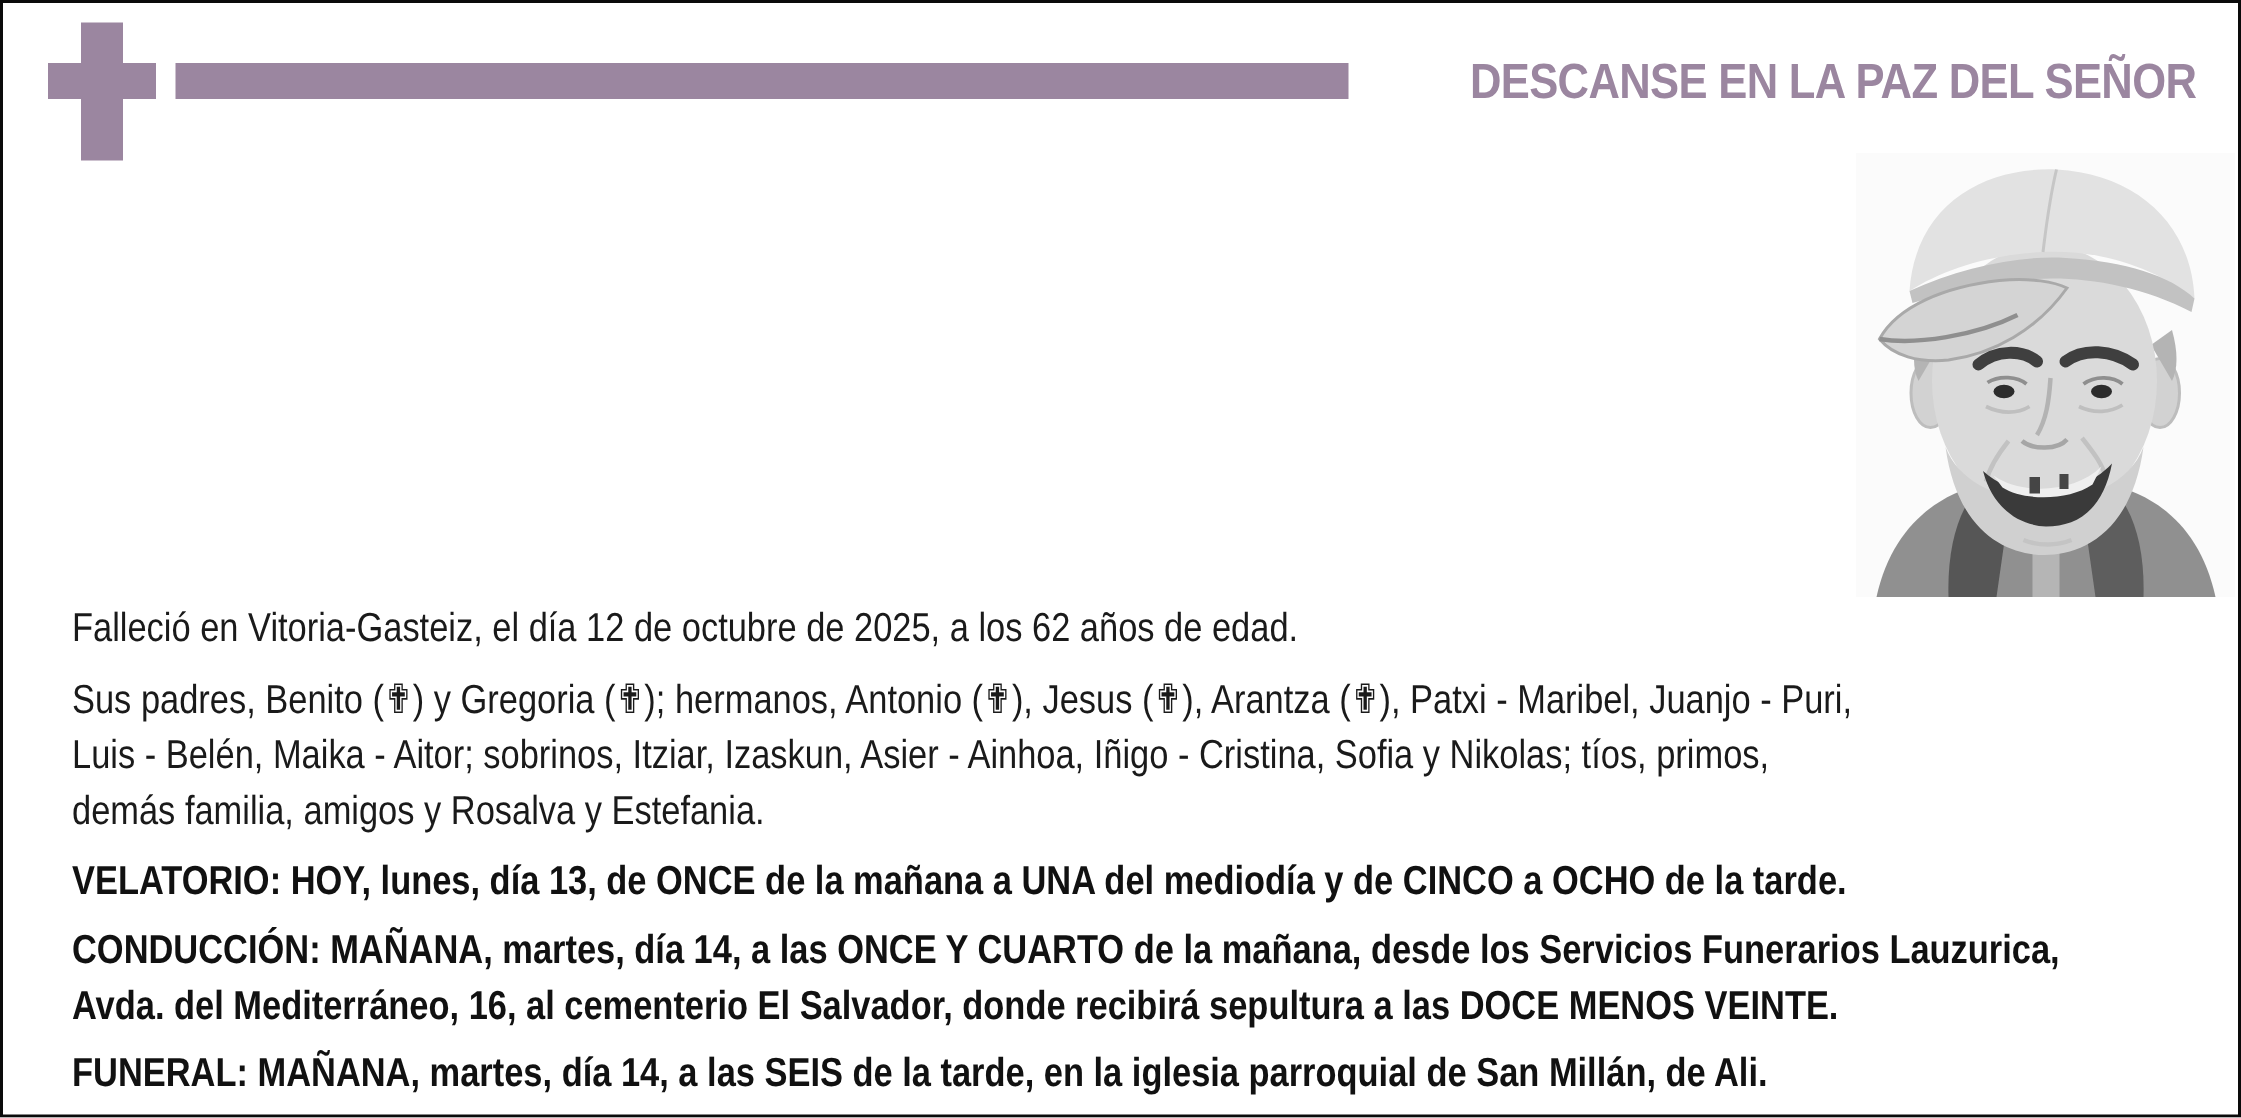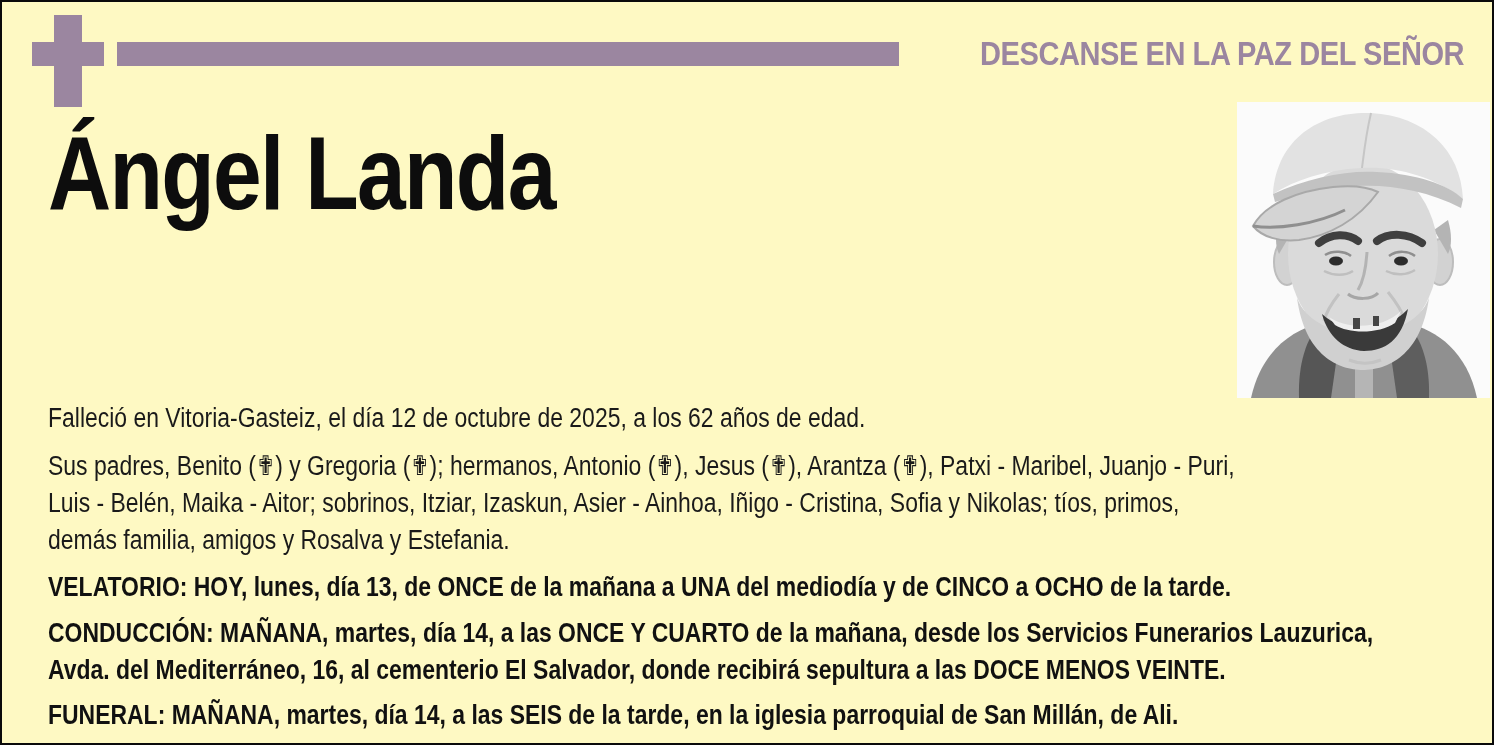--- a/index.html
+++ b/index.html
@@ -1,19 +1,19 @@
 <!DOCTYPE html>
 <html style="--accent: #9b86a0;"><head>
 <meta charset="utf-8">
 <style>
   html,body{margin:0;padding:0;background:#e8e8e8;}
   .page{
     position:relative;
     width:1494px;height:745px;
-    background:#fef9c3;
+    background:#ffffff;
     border:2px solid #0a0a0a;
     box-sizing:border-box;
     overflow:hidden;
     font-family:"Liberation Sans", sans-serif;
     color:#1a1a1a;
   }
   
   .cross{position:absolute;left:30px;top:13px;width:72px;height:92px;}
   .cross .v{position:absolute;left:22px;top:0;width:28px;height:92px;background:var(--accent);}
   .cross .h{position:absolute;left:0;top:27px;width:72px;height:24px;background:var(--accent);}
@@ -63,21 +63,20 @@
     <span class="v"></span>
     <span class="h"></span>
   </div>
 
   <div class="header-row">
     <div class="bar"></div>
     <div class="motto">DESCANSE EN LA PAZ DEL SEÑOR</div>
   </div>
 
   <div class="title">
-    <div class="tline"><span>Ángel Landa</span></div>
   </div>
 
   <div class="photo">
     <svg width="253" height="296" viewBox="0 0 253 296" xmlns="http://www.w3.org/2000/svg">
       <rect x="0" y="0" width="253" height="296" fill="#fbfbfb"></rect>
 
       <path d="M14 296 C 24 250 54 228 84 221 L 169 221 C 201 228 230 250 240 296 Z" fill="#909090"></path>
       <path d="M84 221 L 103 233 L 94 296 L 62 296 C 61 262 69 236 84 221 Z" fill="#565656"></path>
       <path d="M169 221 L 151 233 L 160 296 L 192 296 C 193 262 185 236 169 221 Z" fill="#5e5e5e"></path>
       <rect x="118" y="232" width="18" height="64" fill="#b5b5b5"></rect>

